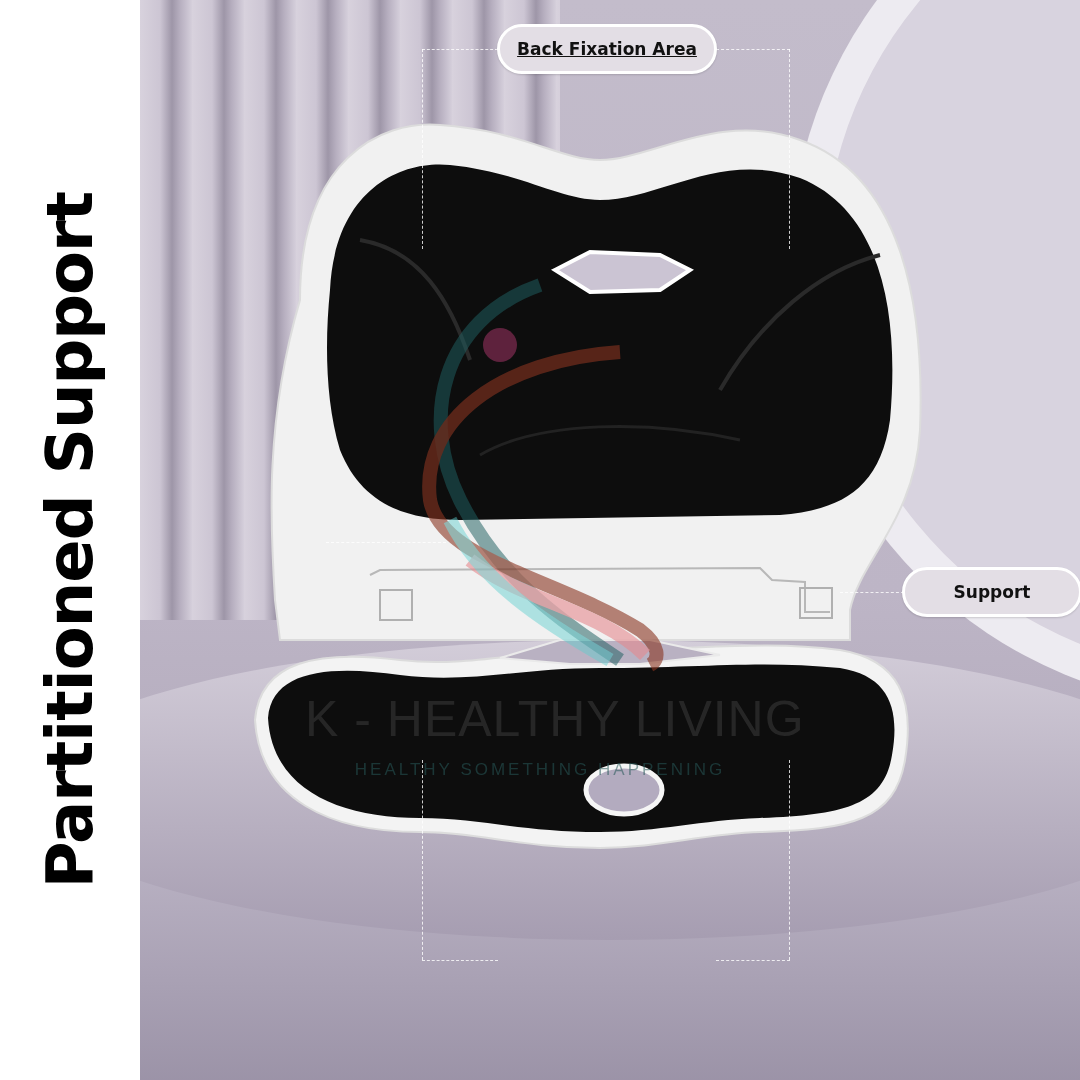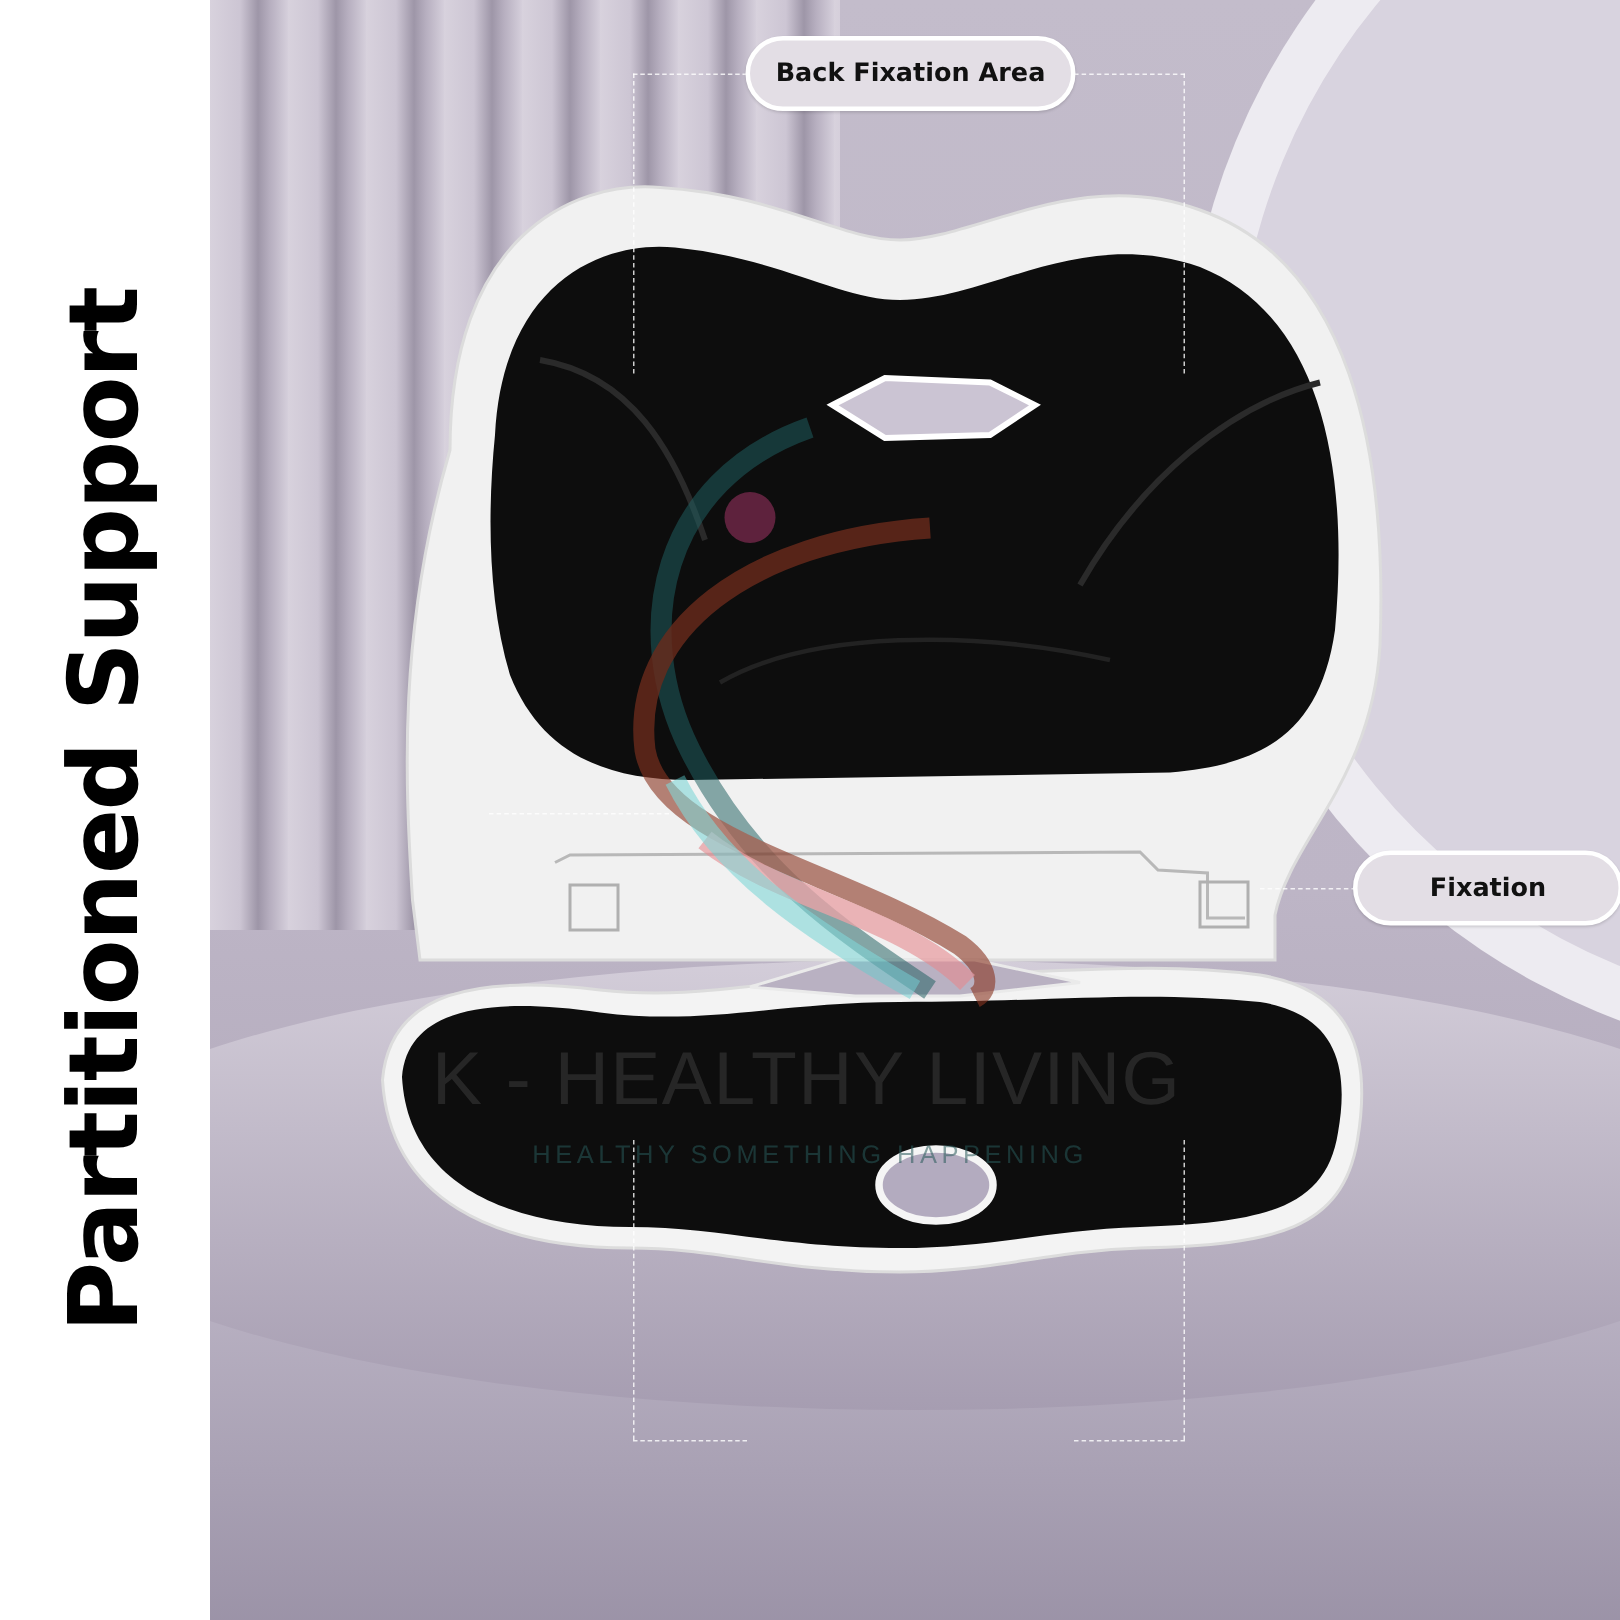--- a/index.html
+++ b/index.html
@@ -83,21 +83,21 @@
       background: linear-gradient(180deg, #b3abbd, #857c92);
     }
     .seat-svg {
       position: absolute;
       left: 0; top: 0;
       width: 1080px; height: 1080px;
     }
     
     .watermark-main {
       position: absolute;
-      left: 288px; top: 690px;
+      left: 305px; top: 690px;
       width: 470px;
       text-align: center;
       font-family: "Liberation Sans", sans-serif;
       font-size: 50px;
       letter-spacing: 1px;
       color: rgba(60,60,60,0.55);
       white-space: nowrap;
     }
     .watermark-sub {
       position: absolute;
@@ -198,20 +198,20 @@
 
   <div class="leader" style="left:326px; top:542px; width:120px; border-top-width:1px;"></div>
 
   <div class="leader" style="left:840px; top:592px; width:64px; border-top-width:1px;"></div>
 
   <div class="leader" style="left:422px; top:760px; height:200px; border-left-width:1px;"></div>
   <div class="leader" style="left:789px; top:760px; height:200px; border-left-width:1px;"></div>
   <div class="leader" style="left:422px; top:960px; width:76px; border-top-width:1px;"></div>
   <div class="leader" style="left:716px; top:960px; width:74px; border-top-width:1px;"></div>
 
-  <div class="pill" style="left:497px; top:24px; width:220px;">
+  <div class="pill" style="left:497px; top:24px; width:220px;text-decoration:underline;">
     <span>Back Fixation Area</span>
   </div>
   <div class="pill" style="left:902px; top:567px; width:180px;">
-    <span>Fixation</span>
+    <span>Support</span>
   </div>
 
 </div>
 
 </body></html>

